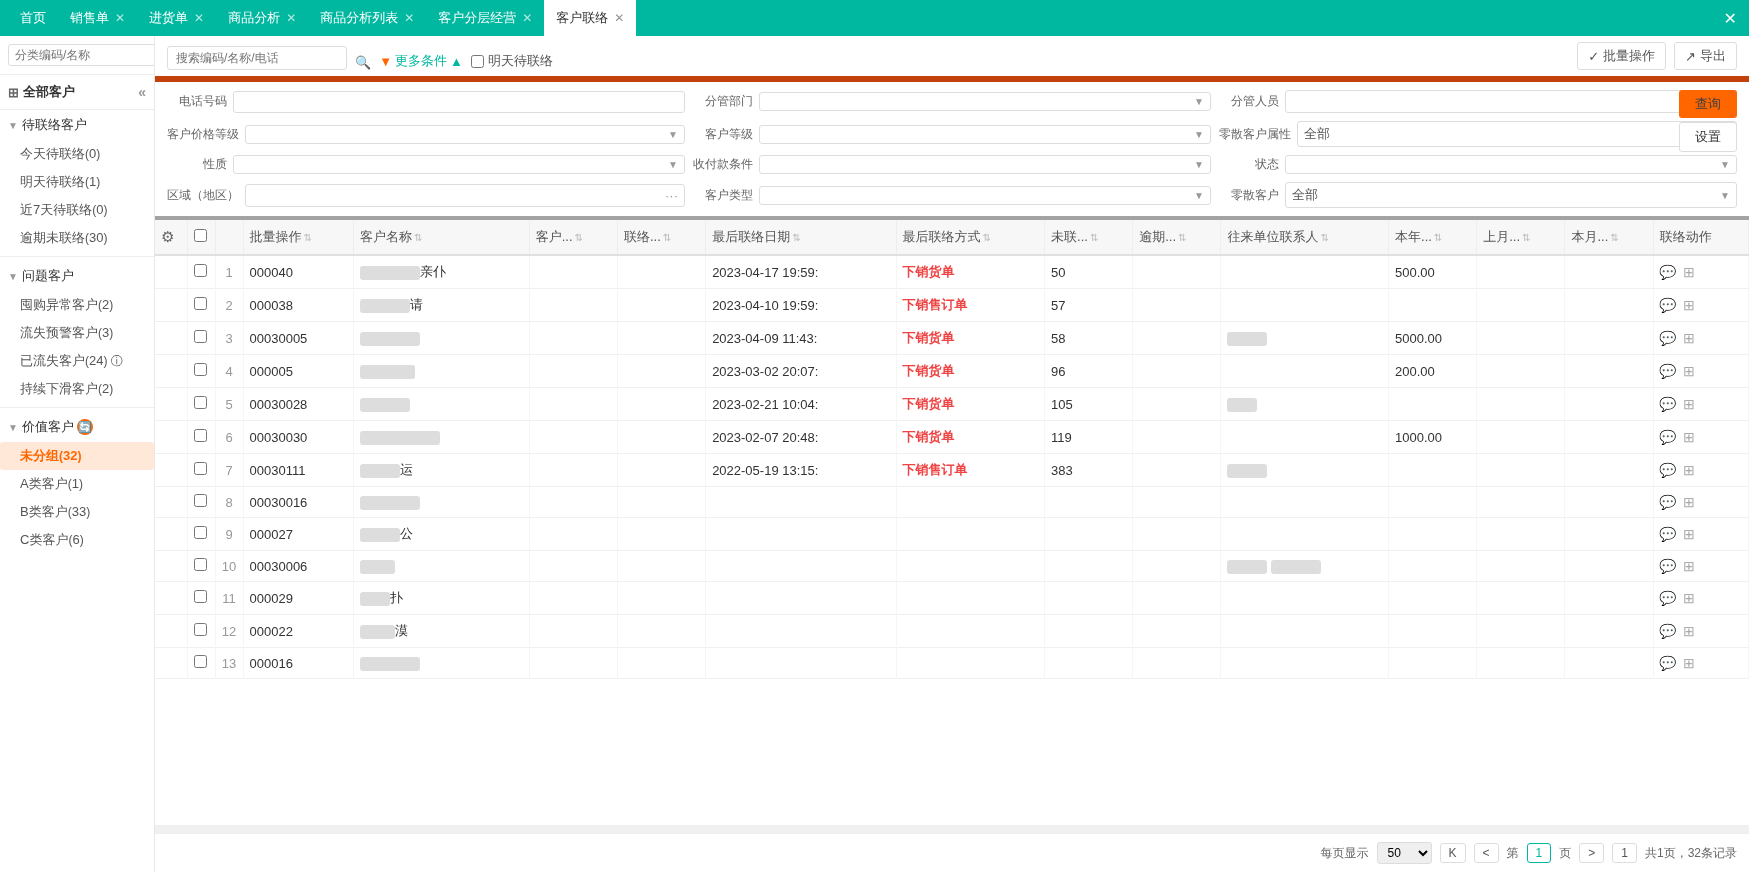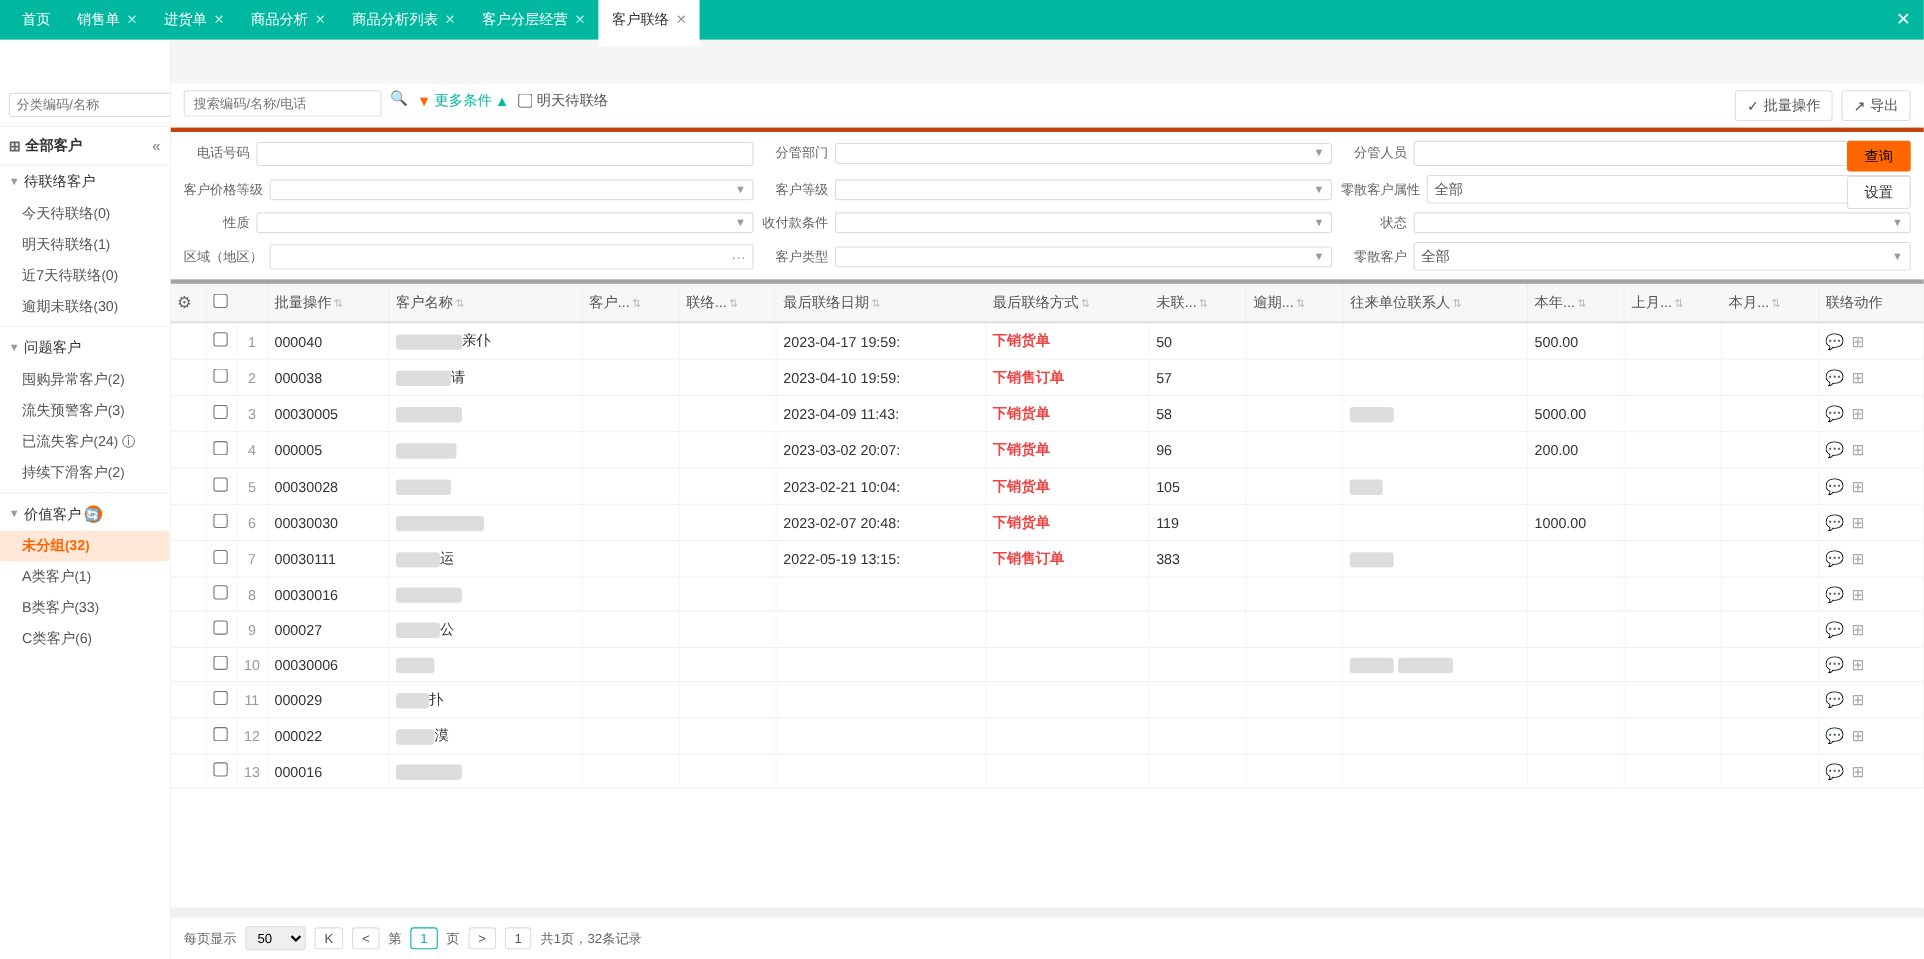--- a/index.html
+++ b/index.html
@@ -17,71 +17,71 @@
     .nav-tab.active { background: #fff; color: #333; border-radius: 4px 4px 0 0; }
     .nav-tab .close-x { margin-left: 6px; font-size: 12px; opacity: 0.7; }
     .nav-tab.active .close-x { color: #666; }
     .top-nav-close { margin-left: auto; color: #fff; font-size: 16px; cursor: pointer; padding: 4px; }
 
     
     .main-layout { display: flex; height: calc(100vh - 36px); }
 
     
     .sidebar { width: 155px; background: #fff; border-right: 1px solid #e8e8e8; display: flex; flex-direction: column; overflow-y: auto; flex-shrink: 0; }
-    .sidebar-search { display: flex; align-items: center; padding: 8px; border-bottom: 1px solid #eee; margin-top: 40px; }
+    .sidebar-search { display: flex; align-items: center; padding: 8px; border-bottom: 1px solid #eee; }
     .sidebar-search input { flex: 1; border: 1px solid #ddd; border-radius: 3px; padding: 3px 6px; font-size: 12px; outline: none; }
     .sidebar-header { display: flex; align-items: center; padding: 8px 8px; font-weight: bold; color: #333; border-bottom: 1px solid #eee; }
     .sidebar-header .grid-icon { margin-right: 4px; color: #666; }
     .sidebar-header .collapse-btn { margin-left: auto; color: #999; cursor: pointer; font-size: 14px; }
     .sidebar-section { }
     .sidebar-section-title { display: flex; align-items: center; padding: 6px 8px; color: #333; cursor: pointer; font-size: 12px; }
     .sidebar-section-title .arrow { margin-right: 4px; color: #999; font-size: 10px; }
     .sidebar-item { padding: 5px 8px 5px 20px; cursor: pointer; color: #555; font-size: 12px; white-space: nowrap; }
     .sidebar-item.active { background: #ffe8d8; color: #f60; font-weight: bold; border-radius: 3px; }
     .sidebar-divider { height: 1px; background: #eee; margin: 4px 0; }
 
     
     .content-area { flex: 1; display: flex; flex-direction: column; overflow: hidden; }
 
     
-    .filter-bar { background: #fff; border-bottom: 4px solid #c2410c; padding: 6px 12px; display: flex; align-items: flex-start; gap: 8px; margin-top: 40px; }
+    .filter-bar { background: #fff; border-bottom: 6px solid #c2410c; padding: 6px 12px; display: flex; align-items: flex-end; gap: 8px; }
     .filter-input { border: 1px solid #ddd; border-radius: 3px; padding: 4px 8px; font-size: 12px; outline: none; width: 180px; }
     .filter-search-icon { color: #999; cursor: pointer; }
     .filter-more { color: #00b8a0; cursor: pointer; display: flex; align-items: center; gap: 3px; }
     .filter-checkbox { display: flex; align-items: center; gap: 4px; color: #555; cursor: pointer; }
     .btn-batch { margin-left: auto; border: 1px solid #ddd; background: #fff; padding: 4px 10px; border-radius: 3px; cursor: pointer; color: #555; display: flex; align-items: center; gap: 4px; }
     .btn-export { border: 1px solid #ddd; background: #fff; padding: 4px 10px; border-radius: 3px; cursor: pointer; color: #555; display: flex; align-items: center; gap: 4px; }
 
     
     .advanced-filter { background: #fff; border-bottom: 4px solid #a3a3a3; padding: 8px 12px; display: grid; grid-template-columns: repeat(3, 1fr); gap: 8px; position: relative; }
     .filter-row { display: flex; align-items: center; gap: 6px; }
     .filter-label { color: #666; font-size: 12px; white-space: nowrap; min-width: 60px; text-align: right; }
     .filter-select { flex: 1; border: 1px solid #ddd; border-radius: 3px; padding: 3px 6px; font-size: 12px; color: #555; display: flex; align-items: center; justify-content: space-between; cursor: pointer; }
     .filter-select .arrow-down { color: #999; font-size: 10px; }
     .filter-input-box { flex: 1; border: 1px solid #ddd; border-radius: 3px; padding: 3px 6px; font-size: 12px; outline: none; }
-    .btn-query { background: #f60; color: #000000; border: none; padding: 5px 16px; border-radius: 3px; cursor: pointer; font-size: 13px; }
+    .btn-query { background: #f60; color: #404040; border: none; padding: 5px 16px; border-radius: 3px; cursor: pointer; font-size: 13px; }
     .btn-reset { background: #fff; color: #333; border: 1px solid #ddd; padding: 5px 14px; border-radius: 3px; cursor: pointer; font-size: 13px; }
     .adv-btns { position: absolute; right: 12px; top: 8px; display: flex; flex-direction: column; gap: 4px; }
 
     
     .table-wrapper { flex: 1; overflow: auto; background: #fff; }
     table { width: 100%; border-collapse: collapse; font-size: 12px; }
     thead tr { background: #f7f7f7; border-bottom: 2px solid #e0e0e0; }
     thead th { padding: 8px 6px; text-align: left; color: #555; font-weight: normal; border-right: 1px solid #eee; white-space: nowrap; position: relative; }
     thead th .sort-icon { color: #bbb; font-size: 10px; margin-left: 2px; }
     tbody tr { border-bottom: 1px solid #f0f0f0; }
     tbody td { padding: 7px 6px; color: #333; border-right: 1px solid #f5f5f5; white-space: nowrap; }
     .row-num { color: #999; text-align: center; }
     .link-text { color: #ef4444; cursor: pointer; text-decoration: none; font-weight: bold; }
     .blurred { display: inline-block; background: #ddd; border-radius: 3px; height: 14px; vertical-align: middle; }
     .action-icons { display: flex; gap: 6px; color: #999; }
     .action-icon { cursor: pointer; font-size: 14px; color: #aaa; }
 
     
-    .pagination { display: flex; align-items: center; padding: 8px 12px; background: #fff; border-top: 1px solid #eee; gap: 8px; }
+    .pagination { display: flex; align-items: center; justify-content: flex-end; padding: 8px 12px; background: #fff; border-top: 1px solid #eee; gap: 8px; }
     .pagination-label { color: #666; font-size: 12px; }
     .pagination-select { border: 1px solid #ddd; padding: 2px 6px; border-radius: 3px; font-size: 12px; }
     .pagination-btn { border: 1px solid #ddd; background: #fff; padding: 2px 8px; border-radius: 3px; cursor: pointer; color: #555; font-size: 12px; }
     .pagination-page { border: 1px solid #00b8a0; padding: 2px 8px; border-radius: 3px; color: #00b8a0; font-size: 12px; }
     .pagination-info { color: #666; font-size: 12px; }
     .gear-icon { cursor: pointer; color: #666; font-size: 15px; }
 
     
     .horizontal-scroll { height: 8px; background: #f0f0f0; overflow-x: auto; }
     .horizontal-scroll-inner { width: 200%; height: 8px; }

